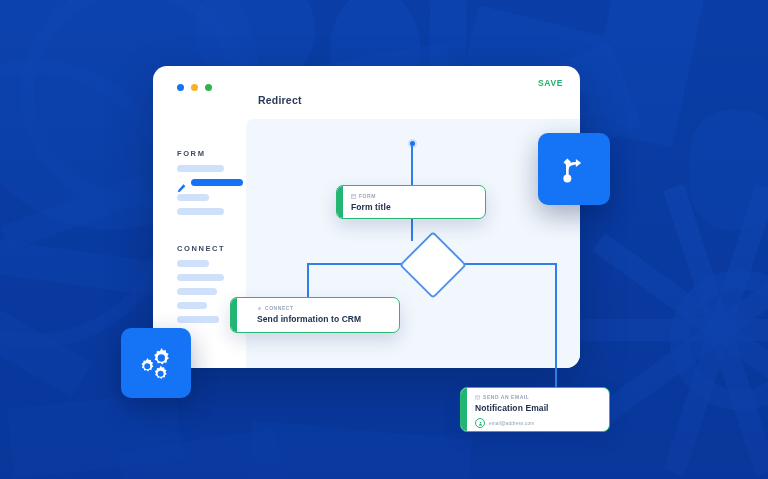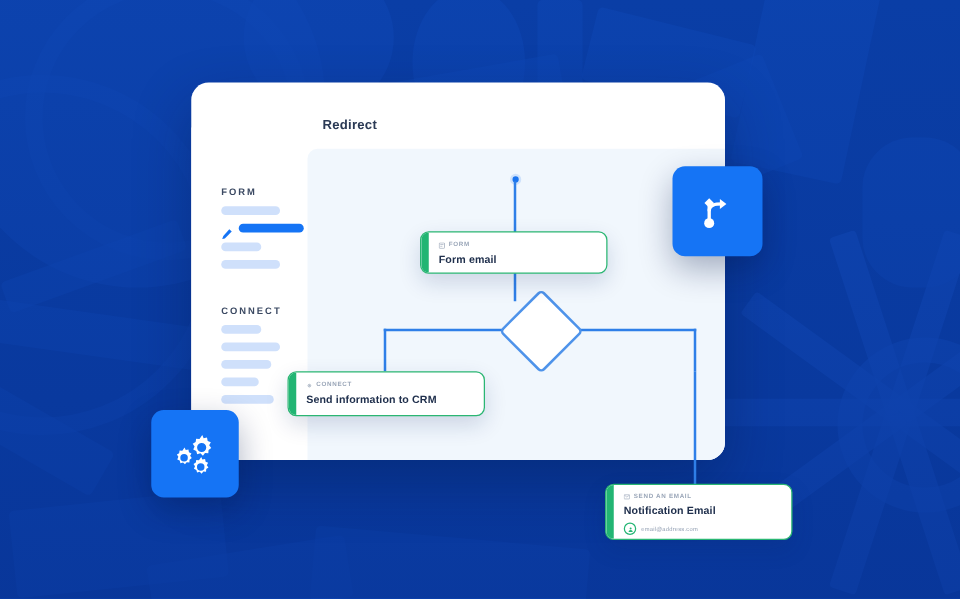--- a/index.html
+++ b/index.html
@@ -124,20 +124,28 @@
       <div class="spoke" style="left:160px;top:149px;width:150px;transform:rotate(288deg);"></div>
       <div class="spoke" style="left:160px;top:149px;width:150px;transform:rotate(324deg);"></div>
       <div class="bigcirc" style="left:110px;top:100px;width:100px;height:100px;"></div>
     </div>
     <div class="blk" style="left:690px;top:110px;width:90px;height:120px;border-radius:40px;"></div>
     <div class="tint"></div>
   </div>
 
   <div class="window">
 
+    <div class="titlebar">
+      <div class="dots">
+        <span class="dot b"></span>
+        <span class="dot y"></span>
+        <span class="dot g"></span>
+      </div>
+      <div class="save">SAVE</div>
+    </div>
 
     <div class="wf-title">Redirect</div>
 
     <div class="sidebar">
       <div class="sec-label sec-form">FORM</div>
       <div class="bar" style="left:24px;top:63px;width:47px;"></div>
       <div class="bar active" style="left:38px;top:77px;width:52px;"></div>
       <span class="pencil">
         <svg width="9" height="9" viewBox="0 0 12 12">
             <path d="M1 11l1.2-3.2L8.6.4l2.6 2.6-7.4 7.4L1 11z" fill="#1574f5"></path>
@@ -181,41 +189,41 @@
       <div class="meta">
         <span>
           <svg width="5" height="5" viewBox="0 0 10 10">
               <rect x="0.6" y="0.6" width="8.8" height="8.8" rx="1.4" fill="none" stroke="#9aa6b8" stroke-width="1.3"></rect>
               <rect x="2.4" y="3" width="5.2" height="1" fill="#9aa6b8"></rect>
               <rect x="2.4" y="5.4" width="3.4" height="1" fill="#9aa6b8"></rect>
             </svg>
         </span>
         <span>FORM</span>
       </div>
-      <div class="ctitle">Form email</div>
-    </div>
-  </div>
-
-  <div class="card" style="left:230px;top:297px;width:156px;height:34px;z-index:30;">
+      <div class="ctitle">Form title</div>
+    </div>
+  </div>
+
+  <div class="card" style="left:230px;top:297px;width:156px;height:34px;z-index:30;padding-left:12px;">
     <div class="pad">
       <div class="meta">
         <span>
           <svg width="5" height="5" viewBox="0 0 10 10">
               <circle cx="5" cy="5" r="2.1" fill="none" stroke="#9aa6b8" stroke-width="1.3"></circle>
               <circle cx="5" cy="5" r="0.9" fill="#9aa6b8"></circle>
             </svg>
         </span>
         <span>CONNECT</span>
       </div>
       <div class="ctitle">Send information to CRM</div>
     </div>
   </div>
 
 
-  <div class="card" style="left:484px;top:387px;width:148px;height:43px;z-index:30;">
+  <div class="card" style="left:460px;top:387px;width:148px;height:43px;z-index:30;">
     <div class="pad" style="padding:6px 10px 6px 14px;">
       <div class="meta">
         <span>
           <svg width="5" height="5" viewBox="0 0 12 10">
               <rect x="0.7" y="1" width="10.6" height="8" rx="1.2" fill="none" stroke="#9aa6b8" stroke-width="1.2"></rect>
               <path d="M1.2 1.6L6 5.4l4.8-3.8" fill="none" stroke="#9aa6b8" stroke-width="1.1"></path>
             </svg>
         </span>
         <span>SEND AN EMAIL</span>
       </div>

